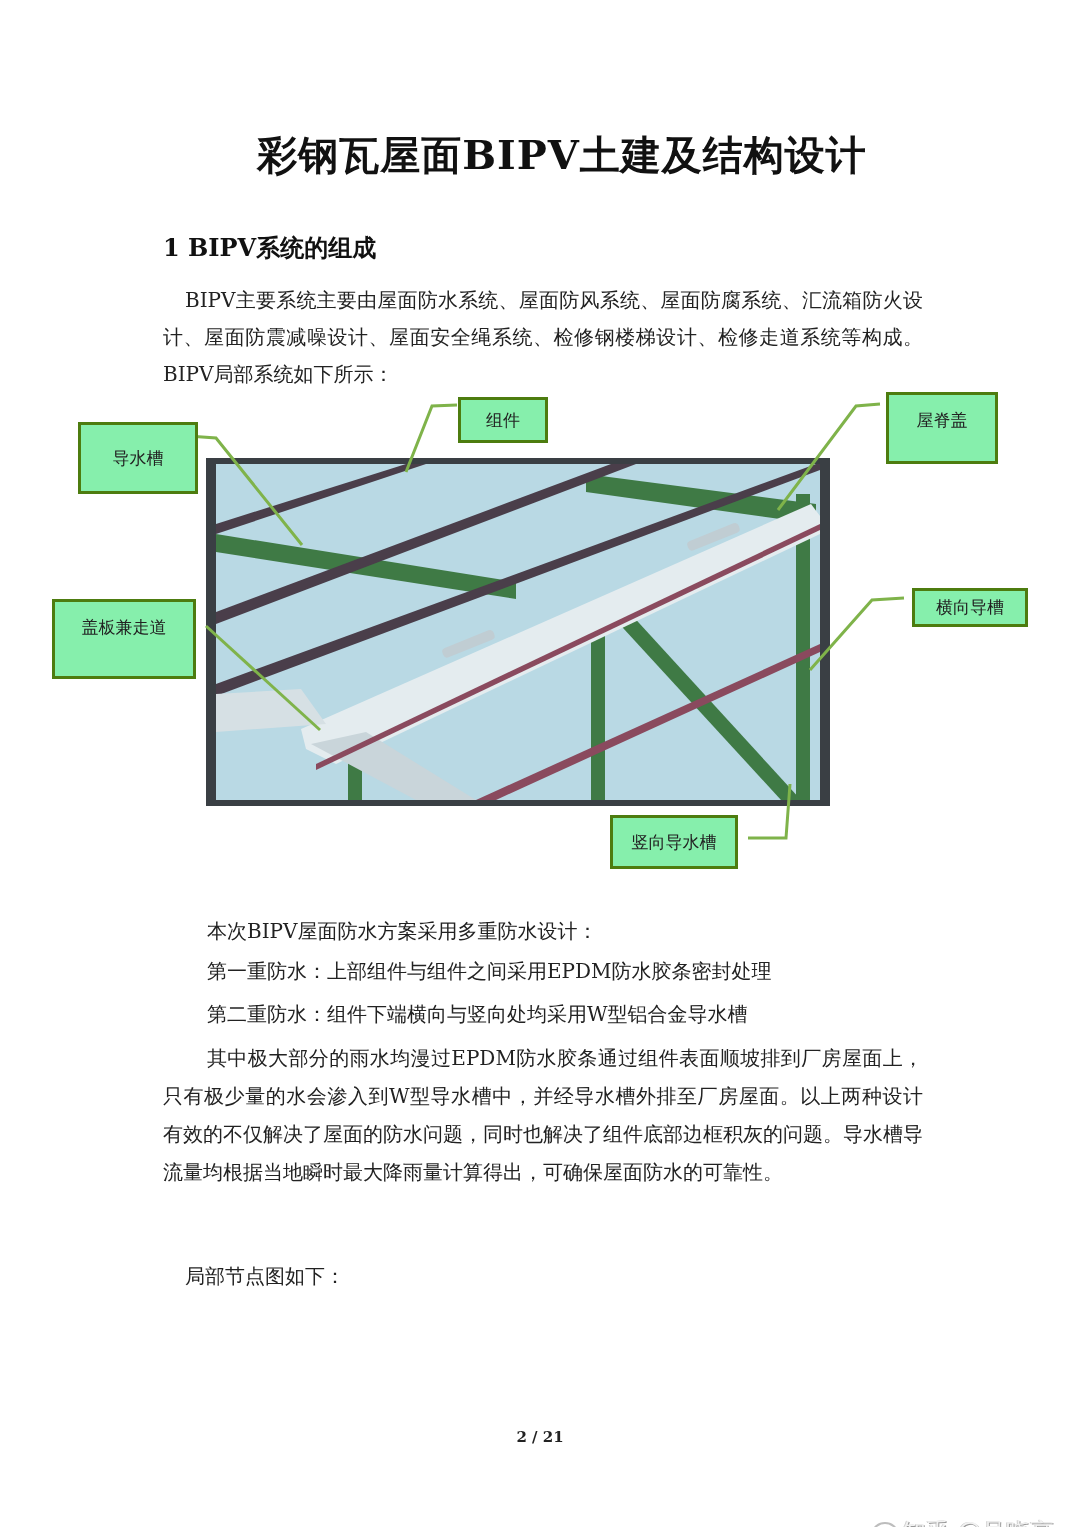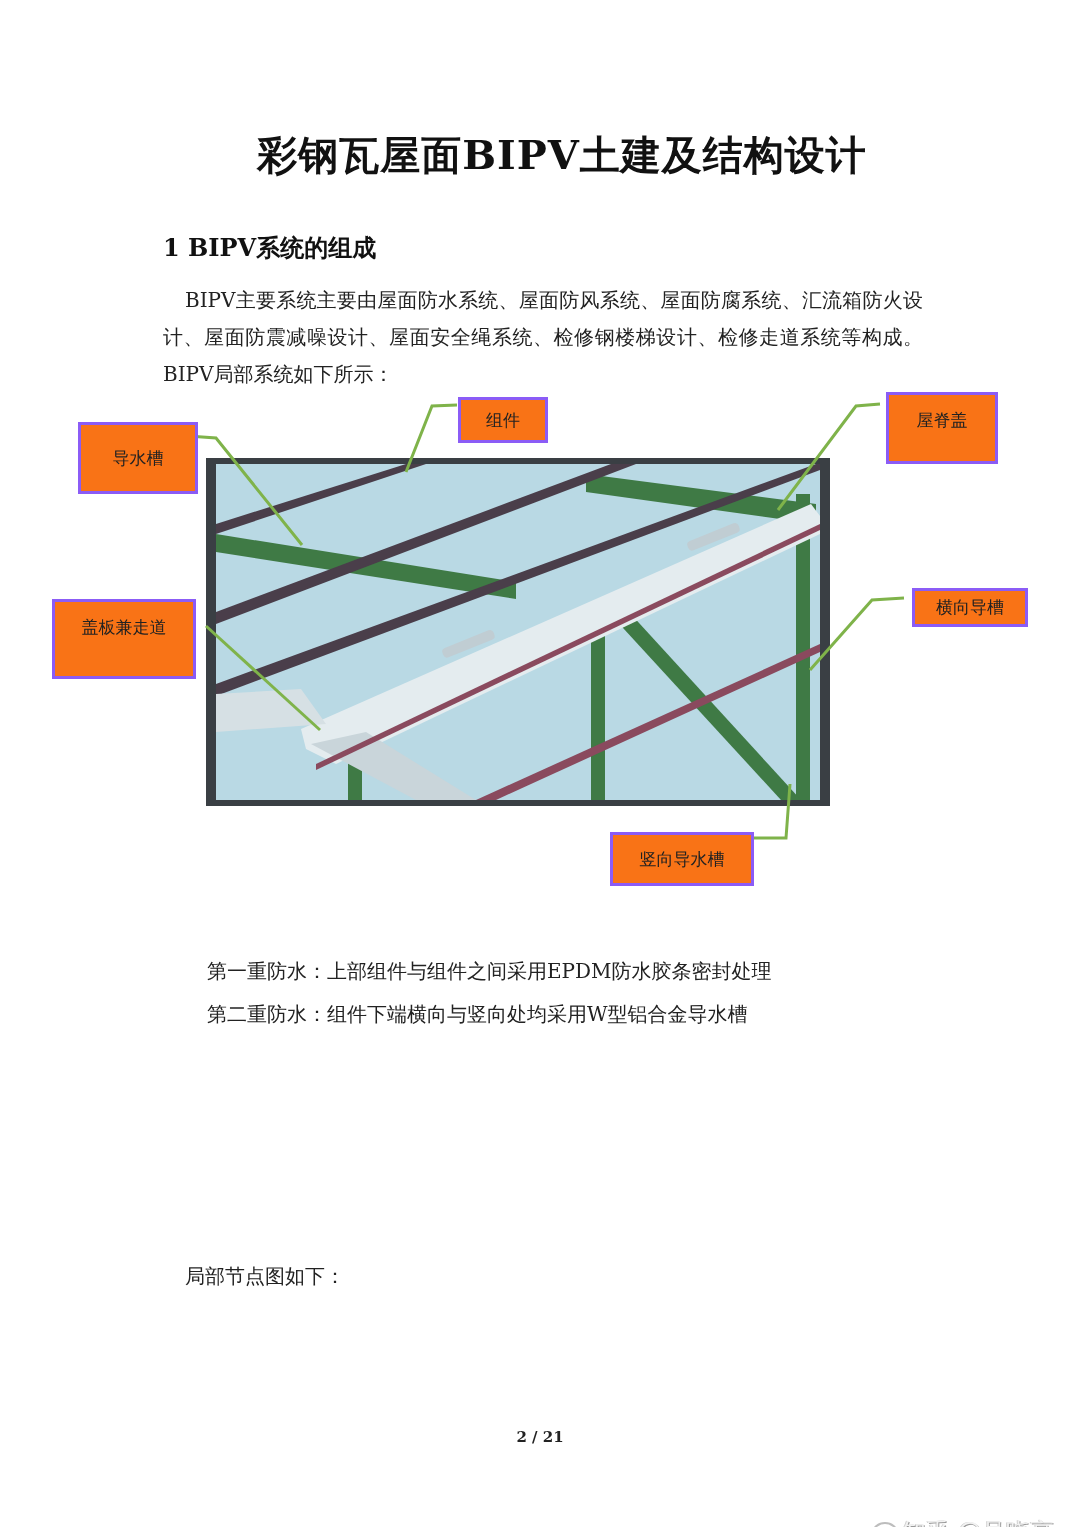--- a/index.html
+++ b/index.html
@@ -65,22 +65,22 @@
       border: 6px solid #3a3f44;
       border-left-width: 10px;
       border-right-width: 10px;
       box-sizing: border-box;
       overflow: hidden;
     }
     .diagram-photo svg { position: absolute; left: 0; top: 0; }
 
     .callout {
       position: absolute;
-      background: #f97316;
-      border: 3px solid #8b5cf6;
+      background: #86efac;
+      border: 3px solid #4d7c0f;
       box-sizing: border-box;
       font-family: "DejaVu Sans", "Liberation Sans", sans-serif;
       font-size: 17px;
       color: #222;
       display: flex;
       align-items: center;
       justify-content: center;
     }
     .callout.top-align { align-items: flex-start; padding-top: 14px; }
 
@@ -176,28 +176,30 @@
   </div>
   <div class="callout top-align" style="left:886px; top:392px; width:112px; height:72px;">
     <span>屋脊盖</span>
   </div>
   <div class="callout top-align" style="left:52px; top:599px; width:144px; height:80px;">
     <span>盖板兼走道</span>
   </div>
   <div class="callout" style="left:912px; top:588px; width:116px; height:39px;">
     <span>横向导槽</span>
   </div>
-  <div class="callout" style="left:610px; top:832px; width:144px; height:54px;">
+  <div class="callout" style="left:610px; top:815px; width:128px; height:54px;">
     <span>竖向导水槽</span>
   </div>
 
 
+  <div class="line" style="left:207px; top:918px;">本次BIPV屋面防水方案采用多重防水设计：</div>
   <div class="line" style="left:207px; top:1001px;">第二重防水：组件下端横向与竖向处均采用W型铝合金导水槽</div>
   <div class="line" style="left:207px; top:958px;">第一重防水：上部组件与组件之间采用EPDM防水胶条密封处理</div>
 
+  <div class="para indent2" style="top:1039px; line-height:38px;">其中极大部分的雨水均漫过EPDM防水胶条通过组件表面顺坡排到厂房屋面上，只有极少量的水会渗入到W型导水槽中，并经导水槽外排至厂房屋面。以上两种设计有效的不仅解决了屋面的防水问题，同时也解决了组件底部边框积灰的问题。导水槽导流量均根据当地瞬时最大降雨量计算得出，可确保屋面防水的可靠性。</div>
 
   <div class="line" style="left:185px; top:1263px;">局部节点图如下：</div>
 
   <div class="page-number">2 / 21</div>
 
   <div class="watermark">
     <span class="wechat"></span><span>知乎 @吴晓亮</span>
   </div>
 
 </div>

